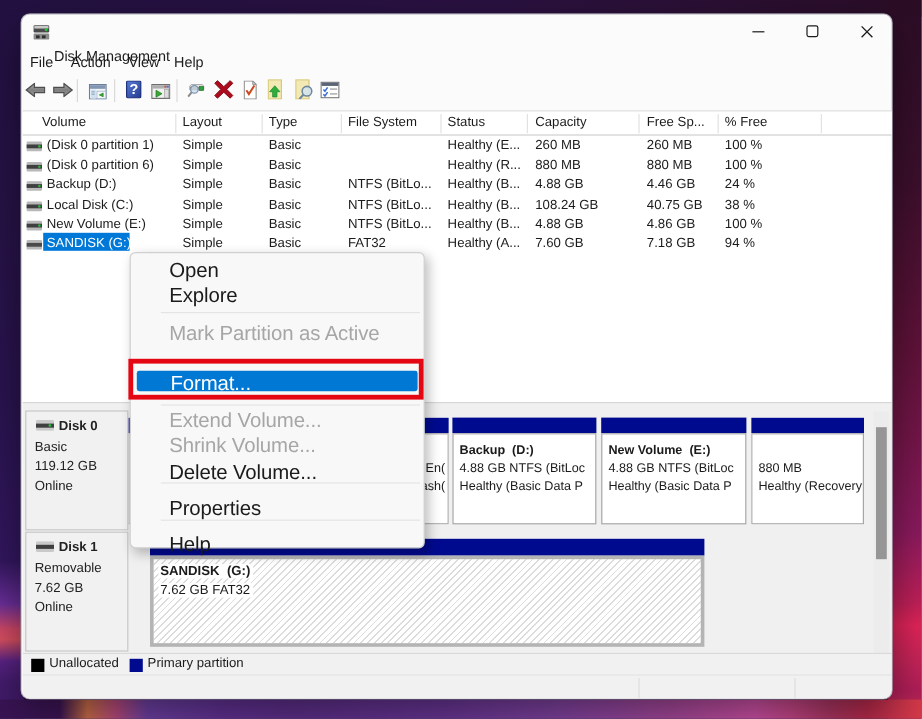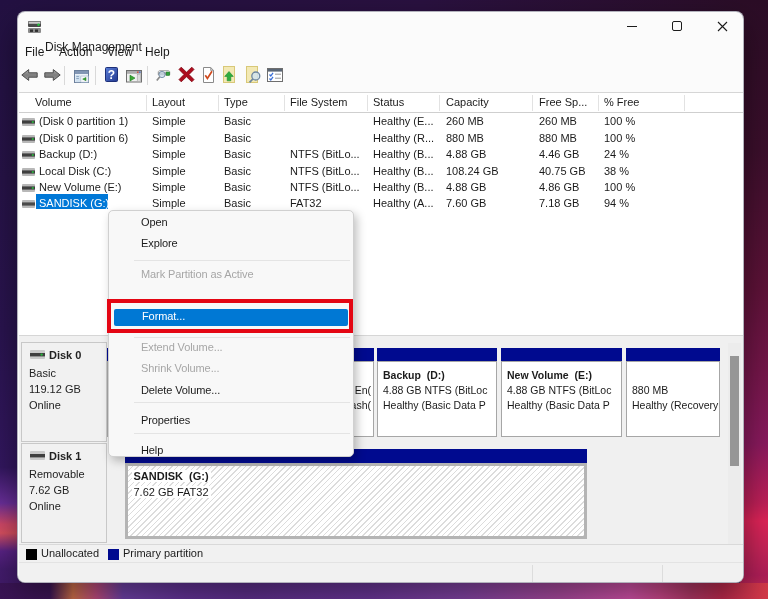--- a/index.html
+++ b/index.html
@@ -70,21 +70,21 @@
 
 
 #legend { left:1px; top:532px; width:725px; height:18px; background:#f1f1f1; border-top:1px solid #d9d9d9; font-size:11px; }
 #status { left:1px; top:550px; width:725px; height:21px; background:#f1f1f1; border-top:1px solid #e3e3e3; }
 
 
 #cmenu {
   position:absolute; left:108px; top:210px; width:246px; height:247px;
   background:#f8f8f8; border:1px solid #d0d0d0; border-radius:5px;
   box-shadow:3px 4px 10px rgba(0,0,0,.25);
-  font-size:11px; letter-spacing:-0.1px; color:#1b1b1b;
+  font-size:17px; letter-spacing:-0.1px; color:#1b1b1b;
 }
 .mi { position:absolute; left:32px; white-space:pre; }
 .mi.dis { color:#a6a6a6; }
 .msep { position:absolute; left:25px; width:216px; height:1px; background:#e4e4e4; }
 #mi-format {
   position:absolute; left:5px; top:98px; width:234px; height:17px;
   background:#0078d4; color:#fff; border-radius:2px;
 }
 #mi-format span { position:absolute; left:28px; top:1px; }
 #redbox {

